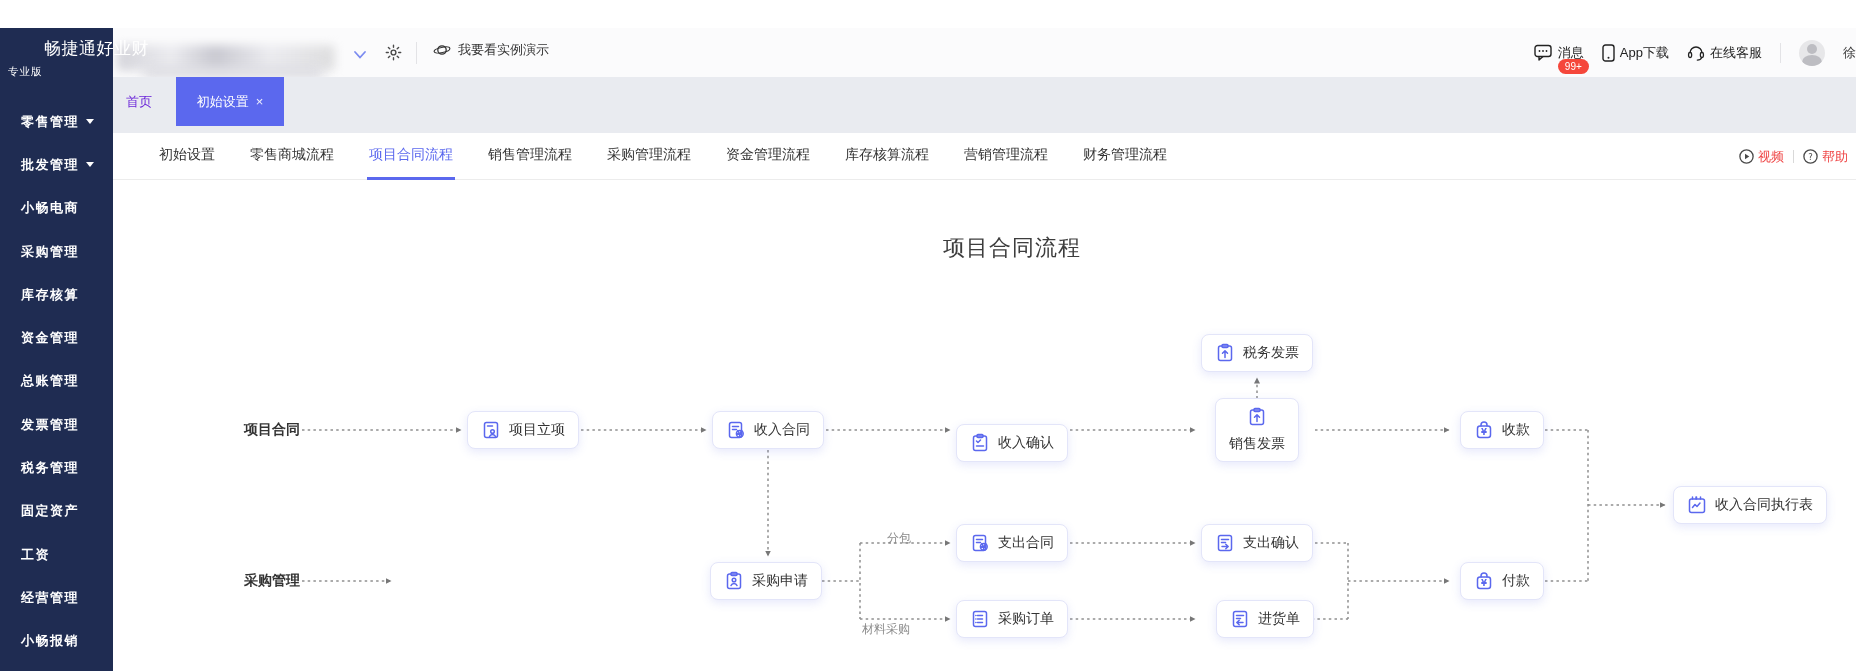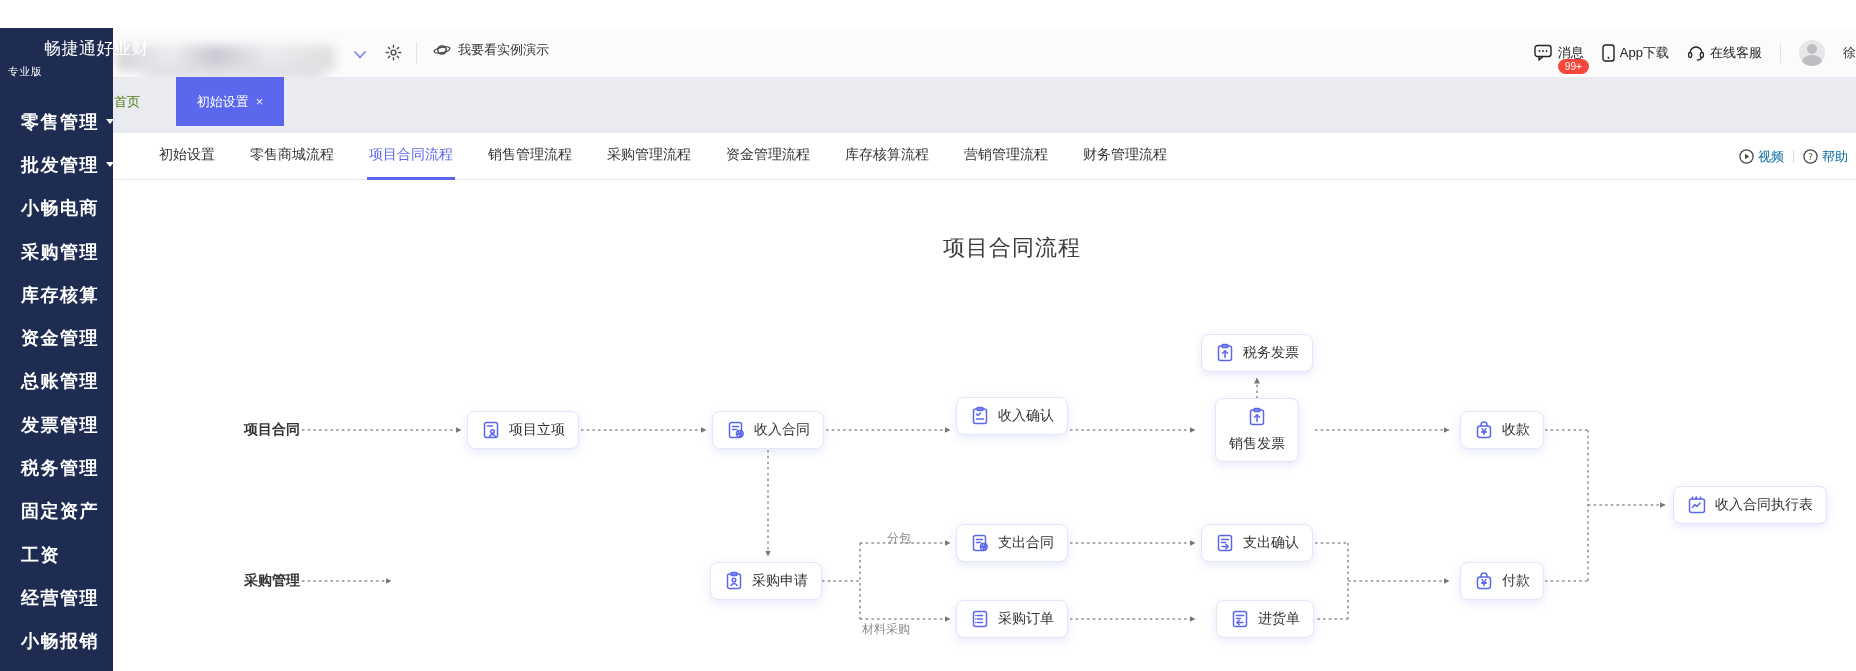--- a/index.html
+++ b/index.html
@@ -5,21 +5,21 @@
   * { margin:0; padding:0; box-sizing:border-box; }
   body { font-family:"Liberation Sans","DejaVu Sans",sans-serif; background:#fff; }
   .app { position:relative; width:1856px; height:671px; overflow:hidden; background:#fff; }
 
   
   .sidebar { position:absolute; left:0; top:28px; width:113px; height:643px; background:#1f2c52; color:#fff; z-index:5; }
   .logo-row { display:flex; align-items:center; gap:5px; padding:9px 4px 0 7px; }
   .logo-title { font-size:17px; font-weight:400; color:#fff; white-space:nowrap; letter-spacing:.5px;padding-left:32px; }
   .edition { font-size:10.5px; color:#fff; padding:5px 0 0 8px; letter-spacing:1px; }
   .side-nav { position:absolute; top:72px; left:0; right:0; }
-  .side-item { height:43.3px; display:flex; align-items:center; padding-left:21px; font-size:18px; font-weight:600; letter-spacing:1.5px; color:#fff; cursor:pointer; white-space:nowrap; }
+  .side-item { height:43.3px; display:flex; align-items:center; padding-left:21px; font-size:13px; font-weight:600; letter-spacing:1.5px; color:#fff; cursor:pointer; white-space:nowrap; }
   .caret-down { width:0; height:0; border-left:4.5px solid transparent; border-right:4.5px solid transparent; border-top:5.5px solid #fff; margin-left:7px; }
 
   
   .topbar { position:absolute; left:113px; top:28px; right:0; height:49px; background:#fbfbfc; display:flex; align-items:center; z-index:4; }
   .blur-pill { position:absolute; left:4px; top:17px; width:218px; height:26px; border-radius:5px; background:linear-gradient(90deg,#d4d4da 0%,#ececf0 25%,#c9c9d1 45%,#ececf0 70%,#dededf 100%); filter:blur(5px); }
   .blur-pill2 { position:absolute; left:30px; top:38px; width:180px; height:13px; border-radius:4px; background:#d9d9df; filter:blur(6px); opacity:.85; }
   .chevron { position:absolute; left:240px; top:18px; cursor:pointer; }
   .gear { position:absolute; left:272px; top:16px; cursor:pointer; }
   .tb-div1 { position:absolute; left:303px; top:14px; width:1px; height:22px; background:#e3e3e6; }
   .demo-link { position:absolute; left:320px; top:13px; display:flex; align-items:center; gap:7px; font-size:13px; color:#333; cursor:pointer;justify-content:flex-end; }
@@ -27,30 +27,30 @@
   .tb-item { display:flex; align-items:center; gap:5px; font-size:13px; color:#222; cursor:pointer; position:relative; }
   .badge { position:absolute; top:-13px; left:24px; background:#f5473b; color:#fff; font-size:10px; line-height:15px; padding:0 7px; border-radius:8px; white-space:nowrap;margin-top:28px; }
   .tb-div2 { width:1px; height:20px; background:#e3e3e6; }
   .avatar { width:26px; height:26px; border-radius:50%; background:#e7e7e9; position:relative; overflow:hidden; cursor:pointer; }
   .avatar:before { content:""; position:absolute; left:8px; top:4px; width:10px; height:10px; border-radius:50%; background:#bdbdc2; }
   .avatar:after { content:""; position:absolute; left:3px; top:15px; width:20px; height:14px; border-radius:50%; background:#bdbdc2; }
   .username { font-size:13px; color:#333; white-space:nowrap; }
 
   
   .wintabs { position:absolute; left:113px; top:77px; right:0; height:56px; background:#e9ebf0; z-index:4; }
-  .wt-home { position:absolute; left:1px; top:0; height:49px; display:flex; align-items:center; font-size:13px; color:#4d7c0f; cursor:pointer; }
+  .wt-home { position:absolute; left:13px; top:0; height:49px; display:flex; align-items:center; font-size:13px; color:#6d28d9; cursor:pointer; }
   .wt-active { position:absolute; left:63px; top:0; width:108px; height:49px; background:#5b68ee; color:#fff; font-size:13px; display:flex; align-items:center; justify-content:center; gap:7px; cursor:pointer; }
   .wt-close { font-size:13px; opacity:.9; cursor:pointer; }
 
   
   .content { position:absolute; left:113px; top:133px; right:0; bottom:0; background:#fff; }
   .ctabs { position:relative; height:47px; border-bottom:1px solid #ececec; display:flex; align-items:center; gap:31px; padding-left:44px; z-index:2; background:#fff; }
   .ctab { font-size:14px; color:#333; cursor:pointer; height:47px; display:flex; align-items:center; border-bottom:3px solid transparent; padding:0 2px; white-space:nowrap; }
   .ctab.active { color:#5b68ee; border-bottom-color:#5b68ee; }
-  .ctabs-right { position:absolute; right:8px; top:0; height:47px; display:flex; align-items:center; gap:9px; font-size:13px; color:#0369a1; }
+  .ctabs-right { position:absolute; right:8px; top:0; height:47px; display:flex; align-items:center; gap:9px; font-size:13px; color:#ef4444; }
   .cr-item { display:flex; align-items:center; gap:4px; cursor:pointer; white-space:nowrap; }
   .cr-div { width:1px; height:13px; background:#d9d9d9; }
 
   
   .flow { position:absolute; left:0; top:0; width:1743px; height:538px; z-index:1; }
   .flow-title { position:absolute; left:899px; top:100px; transform:translateX(-50%); font-size:22px; font-weight:500; color:#3d3d3d; letter-spacing:1px; white-space:nowrap; }
   .wires { position:absolute; left:0; top:0; }
   .node { position:absolute; transform:translate(-50%,-50%); display:inline-flex; align-items:center; gap:8px; background:#fff; border:1px solid #e3e5f9; border-radius:8px; padding:8px 13px; font-size:14px; color:#333; box-shadow:0 3px 10px rgba(108,120,230,.16); white-space:nowrap; cursor:pointer; z-index:2; }
   .node svg { flex:0 0 auto; }
   .lane-label { position:absolute; transform:translate(-50%,-50%); font-size:14px; font-weight:600; color:#333; white-space:nowrap; z-index:2; }
@@ -264,21 +264,21 @@
       </div>
       <div class="node" style="left:655px;top:297px;">
         <svg width="20" height="20" viewBox="0 0 20 20">
             <rect class="ic" x="3.5" y="2.5" width="12" height="15" rx="2"></rect>
             <path class="ic" d="M6.5 6.5 h6 M6.5 9.5 h4"></path>
             <circle class="ic" cx="13.8" cy="13.8" r="3.4" fill="#fff"></circle>
             <text class="ic-t" x="13.8" y="16.6" text-anchor="middle" font-size="6.5">¥</text>
           </svg>
         <span>收入合同</span>
       </div>
-      <div class="node" style="left:899px;top:283px;text-align:center;">
+      <div class="node" style="left:899px;top:310px;text-align:center;">
         <svg width="20" height="20" viewBox="0 0 20 20">
             <rect class="ic" x="3.5" y="3" width="13" height="14.5" rx="2"></rect>
             <rect class="ic" x="7" y="1.5" width="6" height="3" rx="1"></rect>
             <path class="ic" d="M6.5 8 l1.5 1.5 L10.5 7 M6.5 13 h7"></path>
           </svg>
         <span>收入确认</span>
       </div>
       <div class="node" style="left:1144px;top:297px;flex-direction:column;">
         <svg width="20" height="20" viewBox="0 0 20 20">
             <rect class="ic" x="3.5" y="3" width="13" height="14.5" rx="2"></rect>

